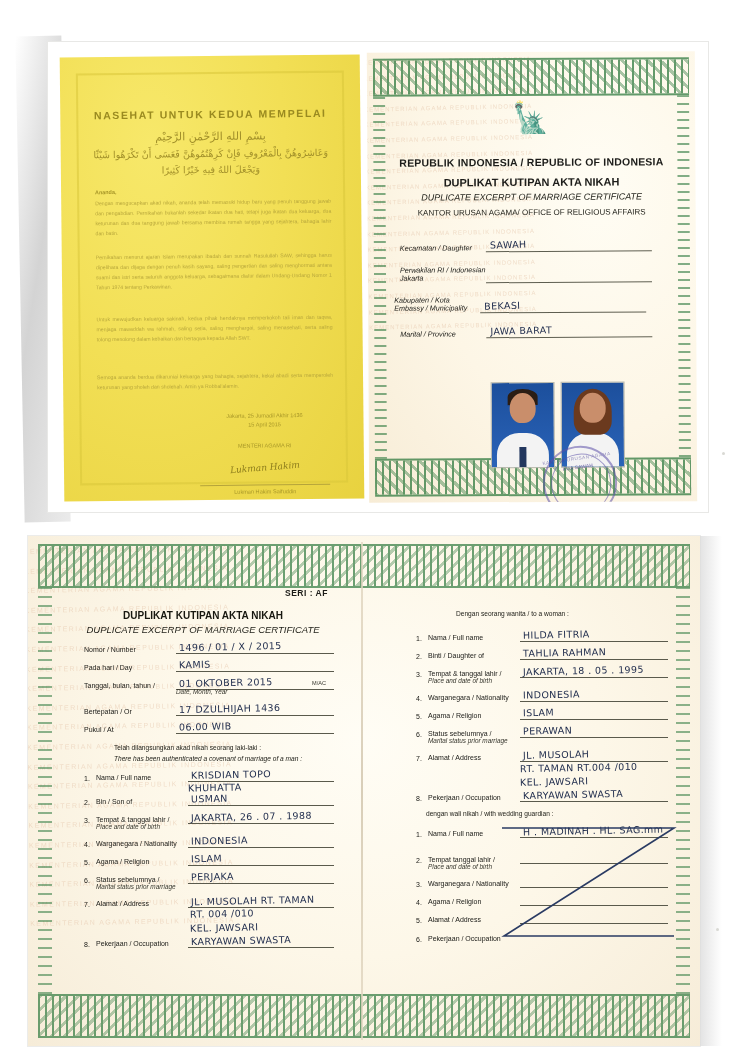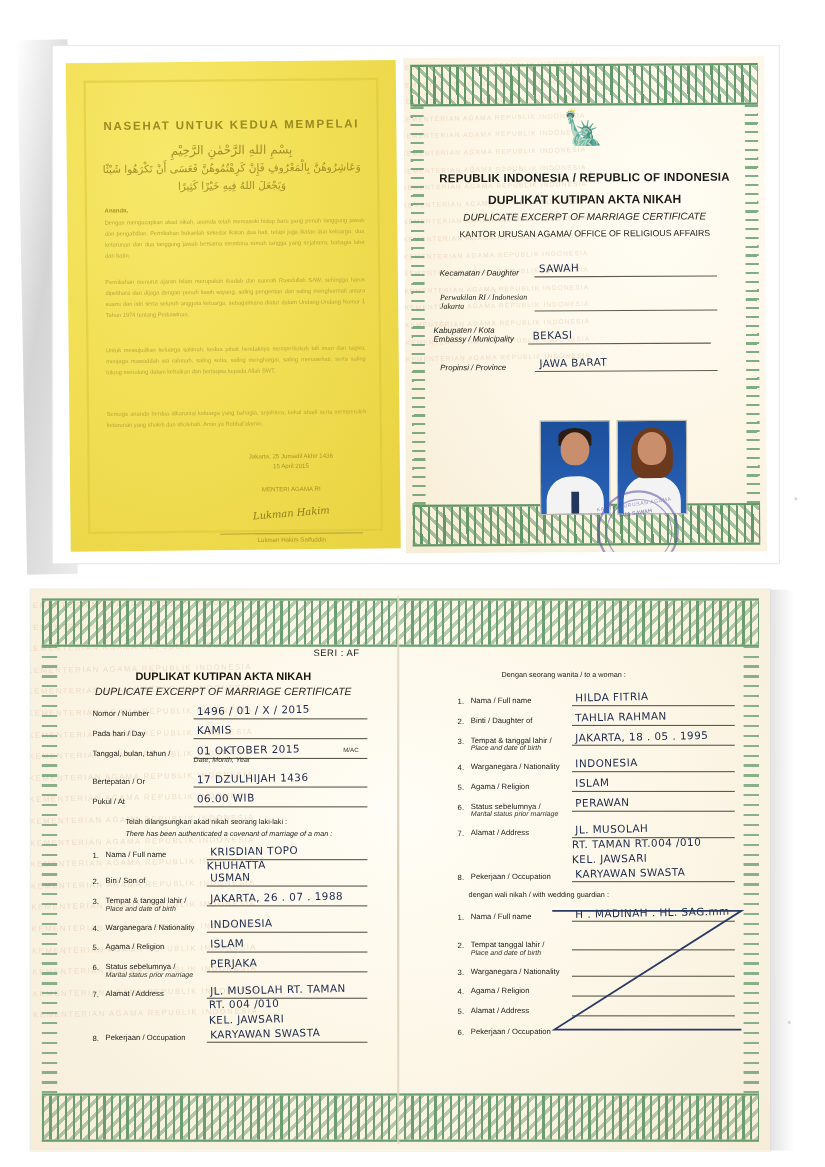--- a/index.html
+++ b/index.html
@@ -369,21 +369,21 @@
     letter-spacing: 1.4px;
     line-height: 2.8;
     transform: rotate(-1deg);
     overflow: hidden;
   }
   .seri {
     position: absolute;
     right: 36px;
     top: 58px;
     font-size: 8.5px;
-    font-weight: normal;
+    font-weight: bold;
     color: #1c1c18;
     letter-spacing: .5px;
     padding-left: 35px;
   }
   .p2-h1 {
     position: absolute;
     left: 30px; width: 290px;
     text-align: center;
     font-size: 10px;
     font-weight: bold;
@@ -509,42 +509,42 @@
     <div class="cert-h3" style="top:140px;">DUPLICATE EXCERPT OF MARRIAGE CERTIFICATE</div>
     <div class="cert-h4" style="top:156px;">KANTOR URUSAN AGAMA/ OFFICE OF RELIGIOUS AFFAIRS</div>
 
     <div class="fieldrow" style="left:32px; top:188px; width:252px;">
       <div class="fl lbl ital">Kecamatan / Daughter</div>
       <div class="fv">
         <span class="handw hw">SAWAH</span>
       </div>
     </div>
 
-    <div class="fieldrow" style="left:32px; top:214px; width:252px;font-family:Liberation Serif, serif;">
+    <div class="fieldrow" style="left:32px; top:214px; width:252px;">
       <div class="fl lbl ital" style="line-height:1.15;">
         <span>Perwakilan RI / Indonesian</span><br>
         <span>Jakarta</span>
       </div>
       <div class="fv">
         <span class="handw hw"></span>
       </div>
     </div>
 
     <div class="fieldrow" style="left:26px; top:244px; width:252px;">
       <div class="fl lbl ital" style="line-height:1.15;">
         <span>Kabupaten / Kota</span><br>
         <span>Embassy / Municipality</span>
       </div>
       <div class="fv">
         <span class="handw hw">BEKASI</span>
       </div>
     </div>
 
     <div class="fieldrow" style="left:32px; top:274px; width:252px;">
-      <div class="fl lbl ital">Propinsi / Province</div>
+      <div class="fl lbl ital">Marital / Province</div>
       <div class="fv">
         <span class="handw hw">JAWA BARAT</span>
       </div>
     </div>
 
     <div class="photo m">
       <div class="ph-body"></div>
       <div class="ph-tie"></div>
       <div class="ph-hair"></div>
       <div class="ph-head"></div>

